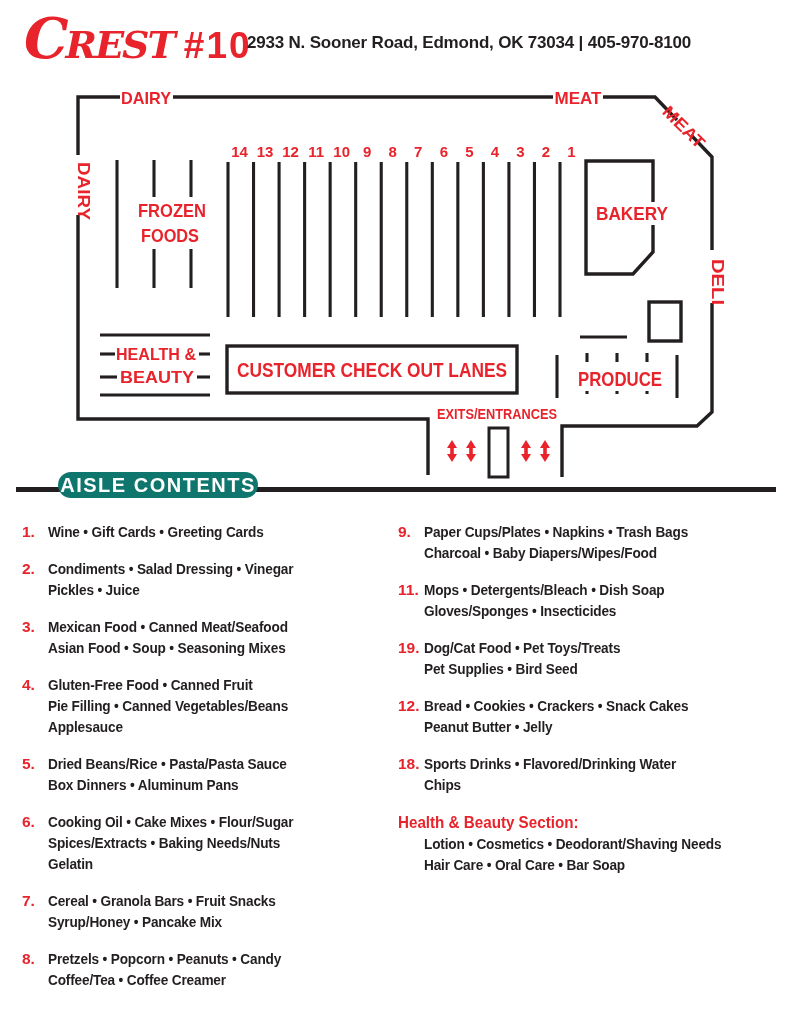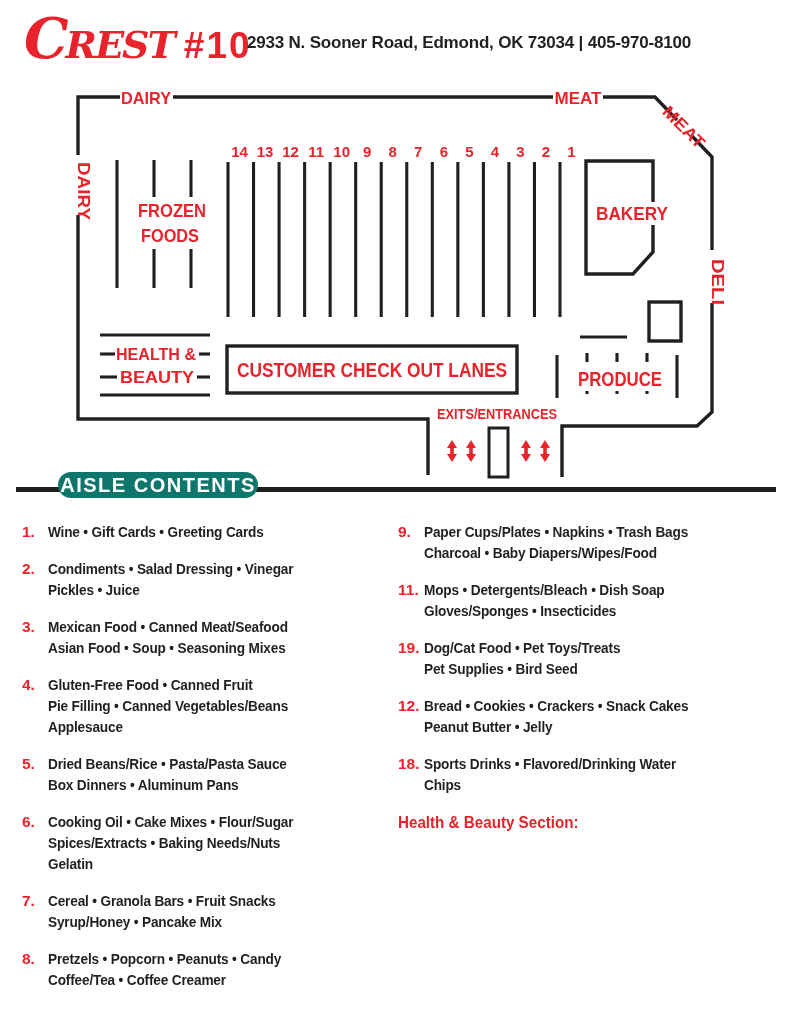--- a/index.html
+++ b/index.html
@@ -262,15 +262,19 @@
         <div class="item">
           <span class="num">18.</span>
           <div class="lines">
             <div class="line">Sports Drinks • Flavored/Drinking Water</div>
             <div class="line">Chips</div>
           </div>
         </div>
       </div>
     <div class="item hb" style="display:block;">
       <div class="hb-title">Health &amp; Beauty Section:</div>
+      <div class="hb-lines" id="hb-lines">
+          <div class="line">Lotion • Cosmetics • Deodorant/Shaving Needs</div>
+          <div class="line">Hair Care • Oral Care • Bar Soap</div>
+        </div>
     </div>
   </div>
 </div>
 
 </body></html>

